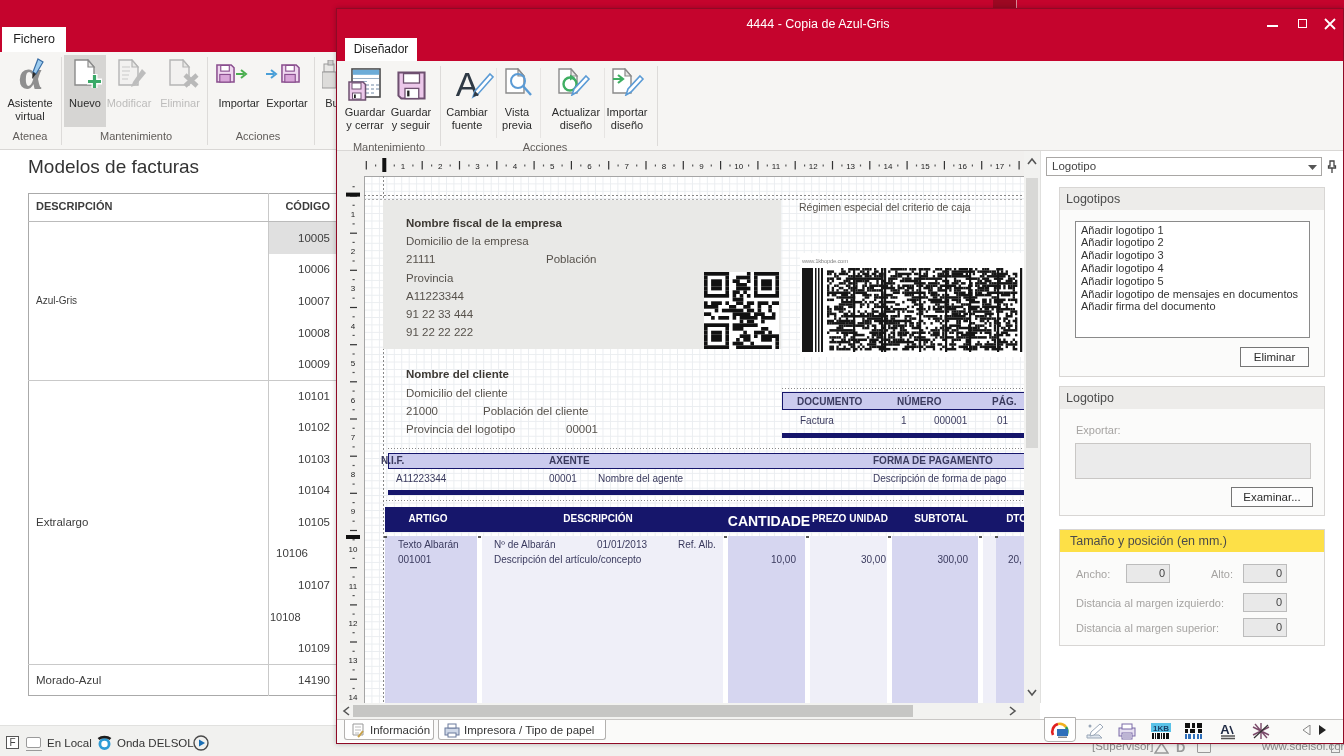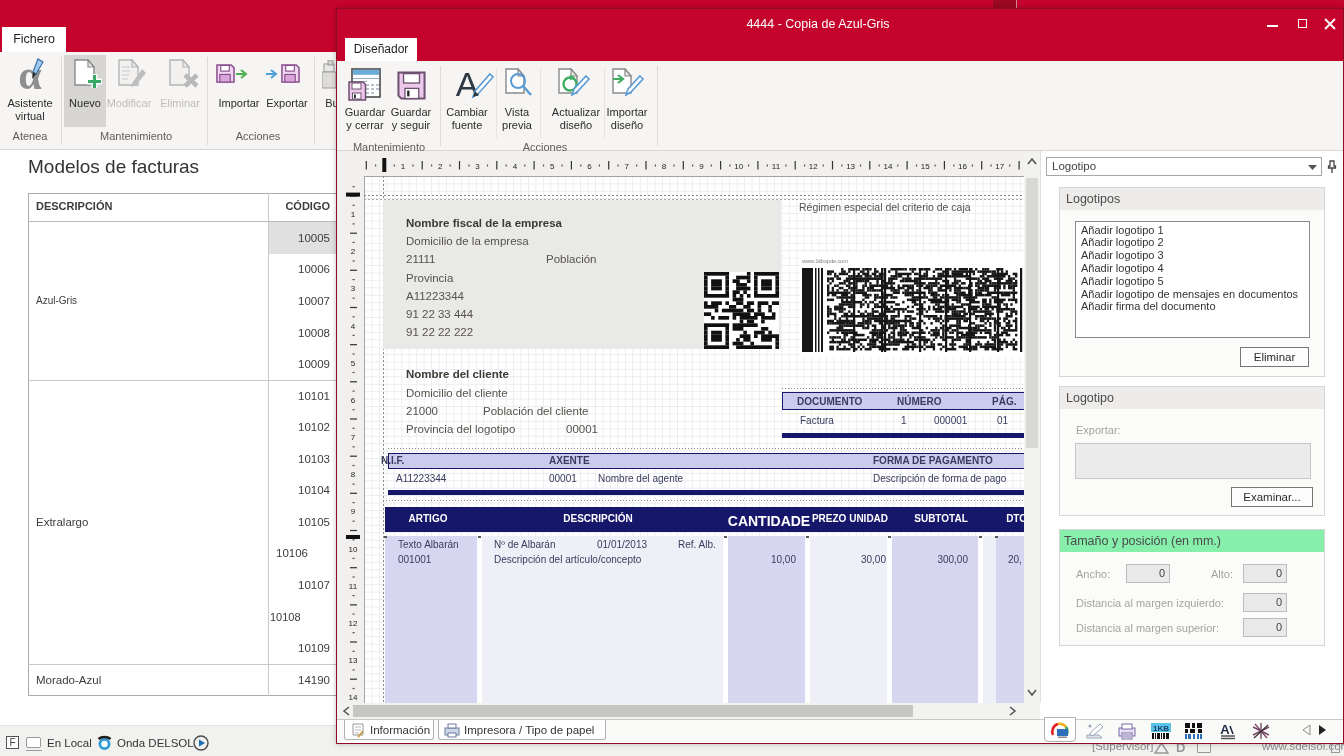--- a/index.html
+++ b/index.html
@@ -1526,21 +1526,21 @@
 <div class="ab" style="left:1081px;top:275px;font-size:11px;color:#333;white-space:nowrap">Añadir logotipo 5</div>
 <div class="ab" style="left:1081px;top:288px;font-size:11px;color:#333;white-space:nowrap">Añadir logotipo de mensajes en documentos</div>
 <div class="ab" style="left:1081px;top:300px;font-size:11px;color:#333;white-space:nowrap">Añadir firma del documento</div>
 <div class="btn" style="left:1240px;top:347px;width:69px;height:20px;line-height:18px">Eliminar</div>
 <div class="ab" style="left:1059px;top:386px;width:266px;height:130px;background:#fbfbfa;border:1px solid #d8d6d4"></div>
 <div class="ab" style="left:1060px;top:387px;width:264px;height:22px;background:#edecea;font-size:12.5px;color:#4b4b4b;line-height:22px;padding-left:6px">Logotipo</div>
 <div class="ab gtx" style="left:1076px;top:424px">Exportar:</div>
 <div class="ab" style="left:1075px;top:443px;width:236px;height:36px;background:#ebebeb;border:1px solid #c9c7c5"></div>
 <div class="btn" style="left:1231px;top:487px;width:82px;height:20px;line-height:18px">Examinar...</div>
 <div class="ab" style="left:1059px;top:529px;width:266px;height:117px;background:#fbfbfa;border:1px solid #d8d6d4"></div>
-<div class="ab" style="left:1060px;top:530px;width:264px;height:22px;background:#86efac;font-size:12.5px;color:#4b4b4b;line-height:22px;padding-left:4px">Tamaño y posición (en mm.)</div>
+<div class="ab" style="left:1060px;top:530px;width:264px;height:22px;background:#fde047;font-size:12.5px;color:#4b4b4b;line-height:22px;padding-left:10px">Tamaño y posición (en mm.)</div>
 <div class="ab gtx" style="left:1076px;top:568px">Ancho:</div>
 <div class="inp" style="left:1126px;top:564px;width:44px;height:19px;line-height:17px">0</div>
 <div class="ab gtx" style="left:1211px;top:568px">Alto:</div>
 <div class="inp" style="left:1243px;top:564px;width:44px;height:19px;line-height:17px">0</div>
 <div class="ab gtx" style="left:1076px;top:597px">Distancia al margen izquierdo:</div>
 <div class="inp" style="left:1243px;top:593px;width:44px;height:19px;line-height:17px">0</div>
 <div class="ab gtx" style="left:1076px;top:622px">Distancia al margen superior:</div>
 <div class="inp" style="left:1243px;top:618px;width:44px;height:19px;line-height:17px">0</div>
 <div class="ab" style="left:337px;top:719px;width:1006px;height:23px;background:#fafaf9"></div>
 <div class="ab" style="left:337px;top:719px;width:1006px;height:1px;background:#c9c7c5"></div>

